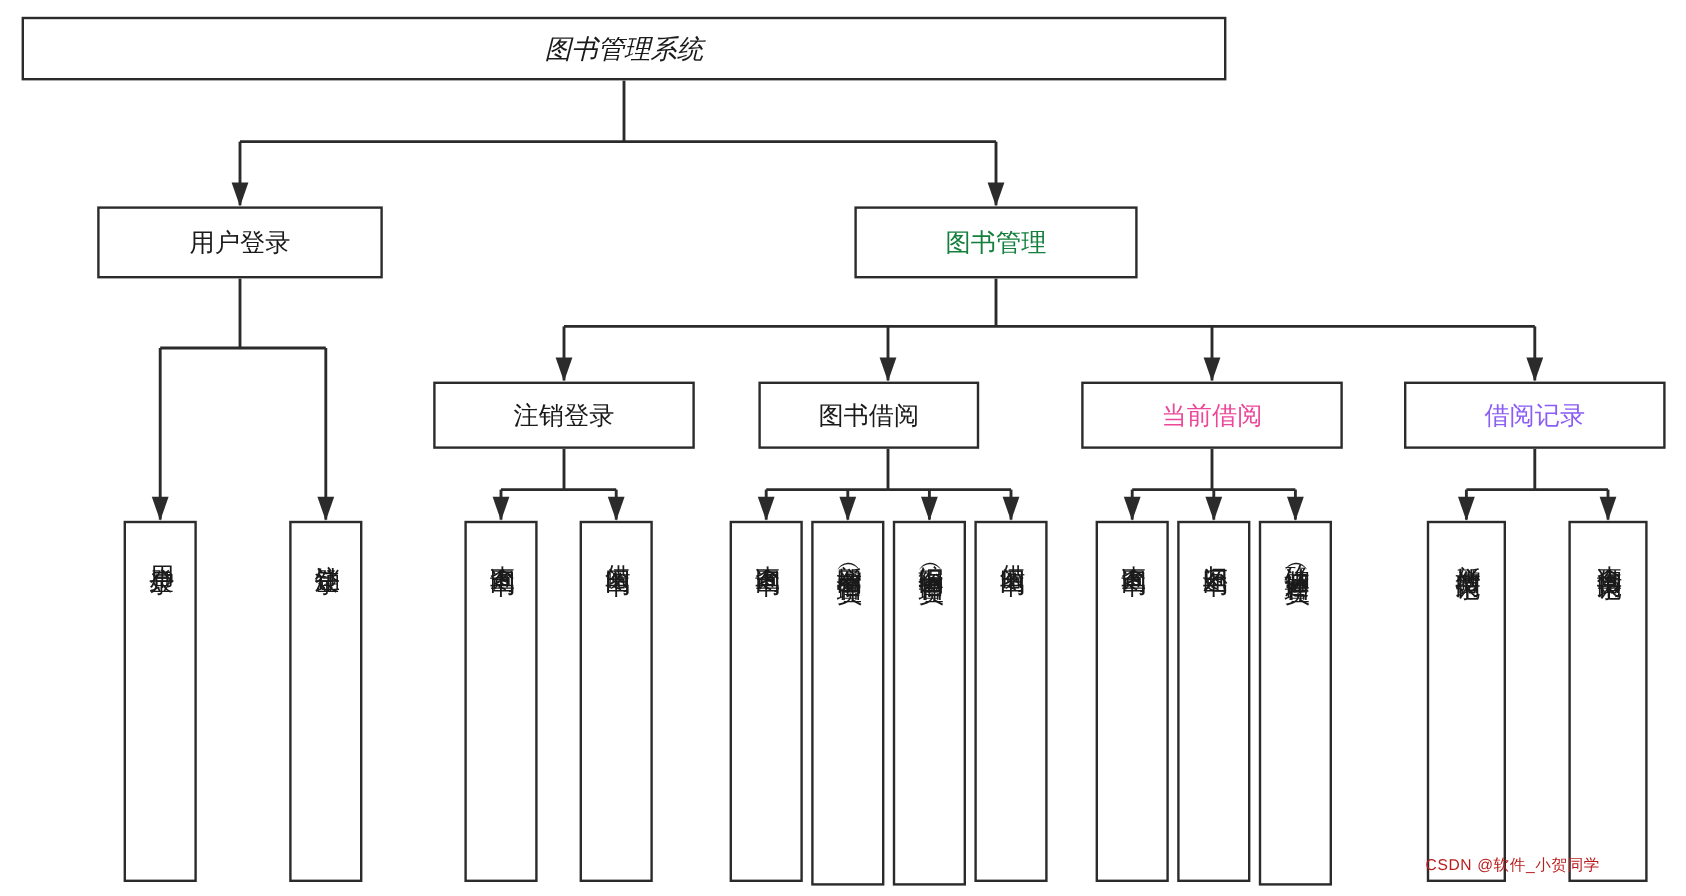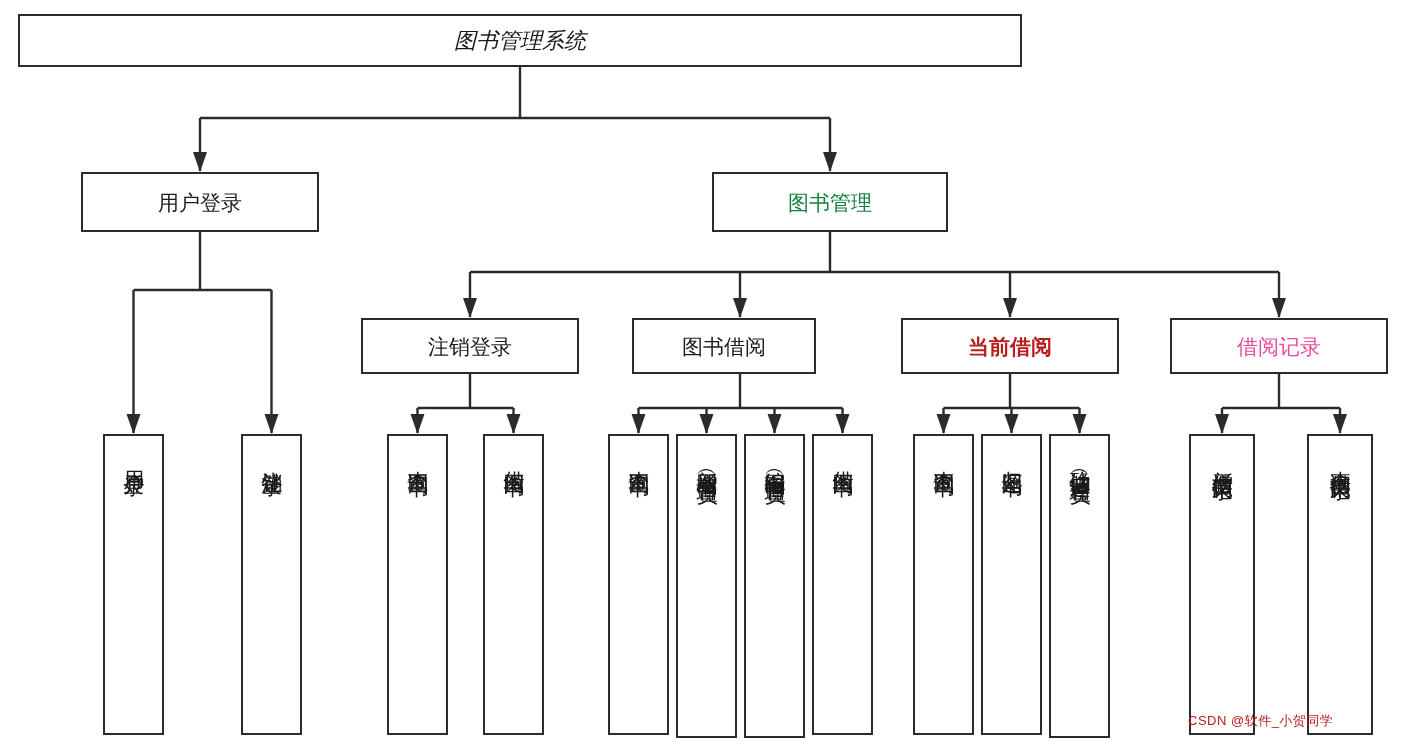--- a/index.html
+++ b/index.html
@@ -97,24 +97,24 @@
       <div class="node h" style="left: 712px; top: 172px; width: 236px; height: 60px; border-color: rgb(43, 43, 43); background: rgb(255, 255, 255);">
         <span class="lbl-h" style="color: #15803d;">图书管理</span>
       </div>
       <div class="node h" style="left: 361px; top: 318px; width: 218px; height: 56px; border-color: rgb(43, 43, 43); background: rgb(255, 255, 255);">
         <span class="lbl-h" style="color: rgb(26, 26, 26);">注销登录</span>
       </div>
       <div class="node h" style="left: 632px; top: 318px; width: 184px; height: 56px; border-color: rgb(43, 43, 43); background: rgb(255, 255, 255);">
         <span class="lbl-h" style="color: rgb(26, 26, 26);">图书借阅</span>
       </div>
       <div class="node h" style="left: 901px; top: 318px; width: 218px; height: 56px; border-color: rgb(43, 43, 43); background: rgb(255, 255, 255);">
-        <span class="lbl-h" style="color: #b91c1c; font-weight: bold;">当前借阅</span>
+        <span class="lbl-h" style="color: #ec4899;">当前借阅</span>
       </div>
       <div class="node h" style="left: 1170px; top: 318px; width: 218px; height: 56px; border-color: rgb(43, 43, 43); background: rgb(255, 255, 255);">
-        <span class="lbl-h" style="color: #ec4899; text-align: center;">借阅记录</span>
+        <span class="lbl-h" style="color: #8b5cf6; text-align: center;">借阅记录</span>
       </div>
       <div class="node v" style="left: 103px; top: 434px; width: 61px; height: 301px; border-color: rgb(43, 43, 43); background: rgb(255, 255, 255);">
         <span class="lbl-v" style="color: rgb(26, 26, 26);">用户登录</span>
       </div>
       <div class="node v" style="left: 241px; top: 434px; width: 61px; height: 301px; border-color: rgb(43, 43, 43); background: rgb(255, 255, 255);">
         <span class="lbl-v" style="color: rgb(26, 26, 26);">注销登录</span>
       </div>
       <div class="node v" style="left: 387px; top: 434px; width: 61px; height: 301px; border-color: rgb(43, 43, 43); background: rgb(255, 255, 255);">
         <span class="lbl-v" style="color: rgb(26, 26, 26);">查询图书</span>
       </div>

